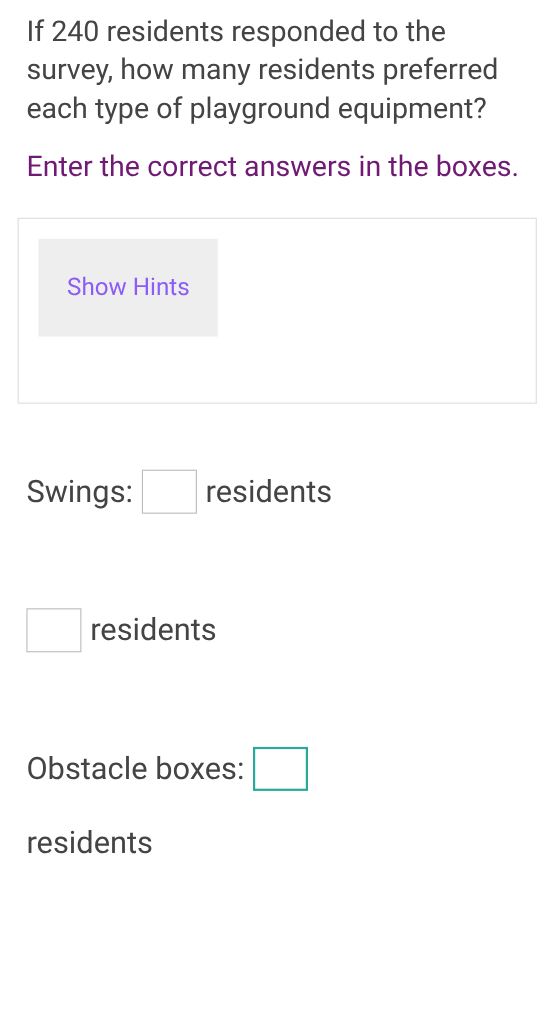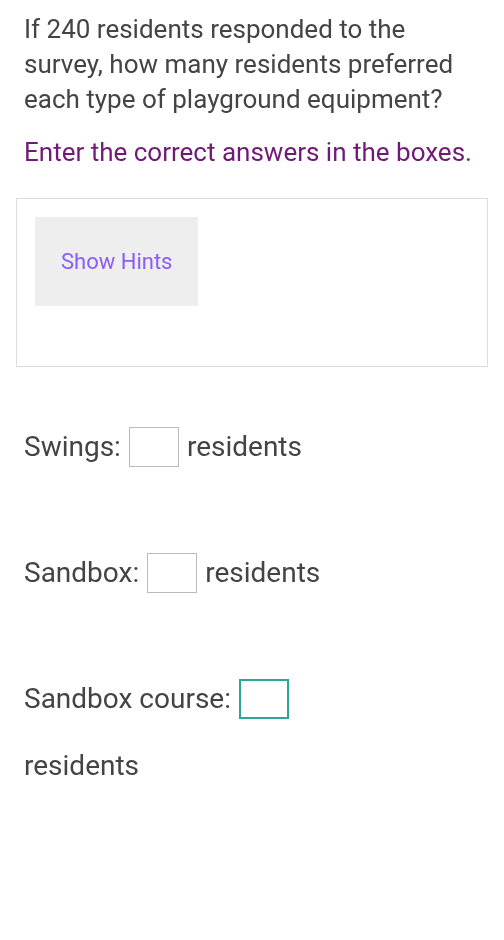--- a/index.html
+++ b/index.html
@@ -83,23 +83,22 @@
   <button class="show-hints-btn">Show Hints</button>
 </div>
 
 <div class="answer-row">
   <span class="label">Swings:</span>
   <input type="text" class="answer-input" value="" style="">
   <span class="unit">residents</span>
 </div>
 
 <div class="answer-row">
-  <span class="label">Sandbox:</span>
   <input type="text" class="answer-input" value="" style="">
   <span class="unit">residents</span>
 </div>
 
 <div class="answer-row" style="margin-bottom: 28px;">
-  <span class="label">Sandbox course:</span>
+  <span class="label">Obstacle boxes:</span>
   <input type="text" class="answer-input focused" value="" style="">
 </div>
 
 <div class="residents-continued">residents</div>
 
 </body></html>

